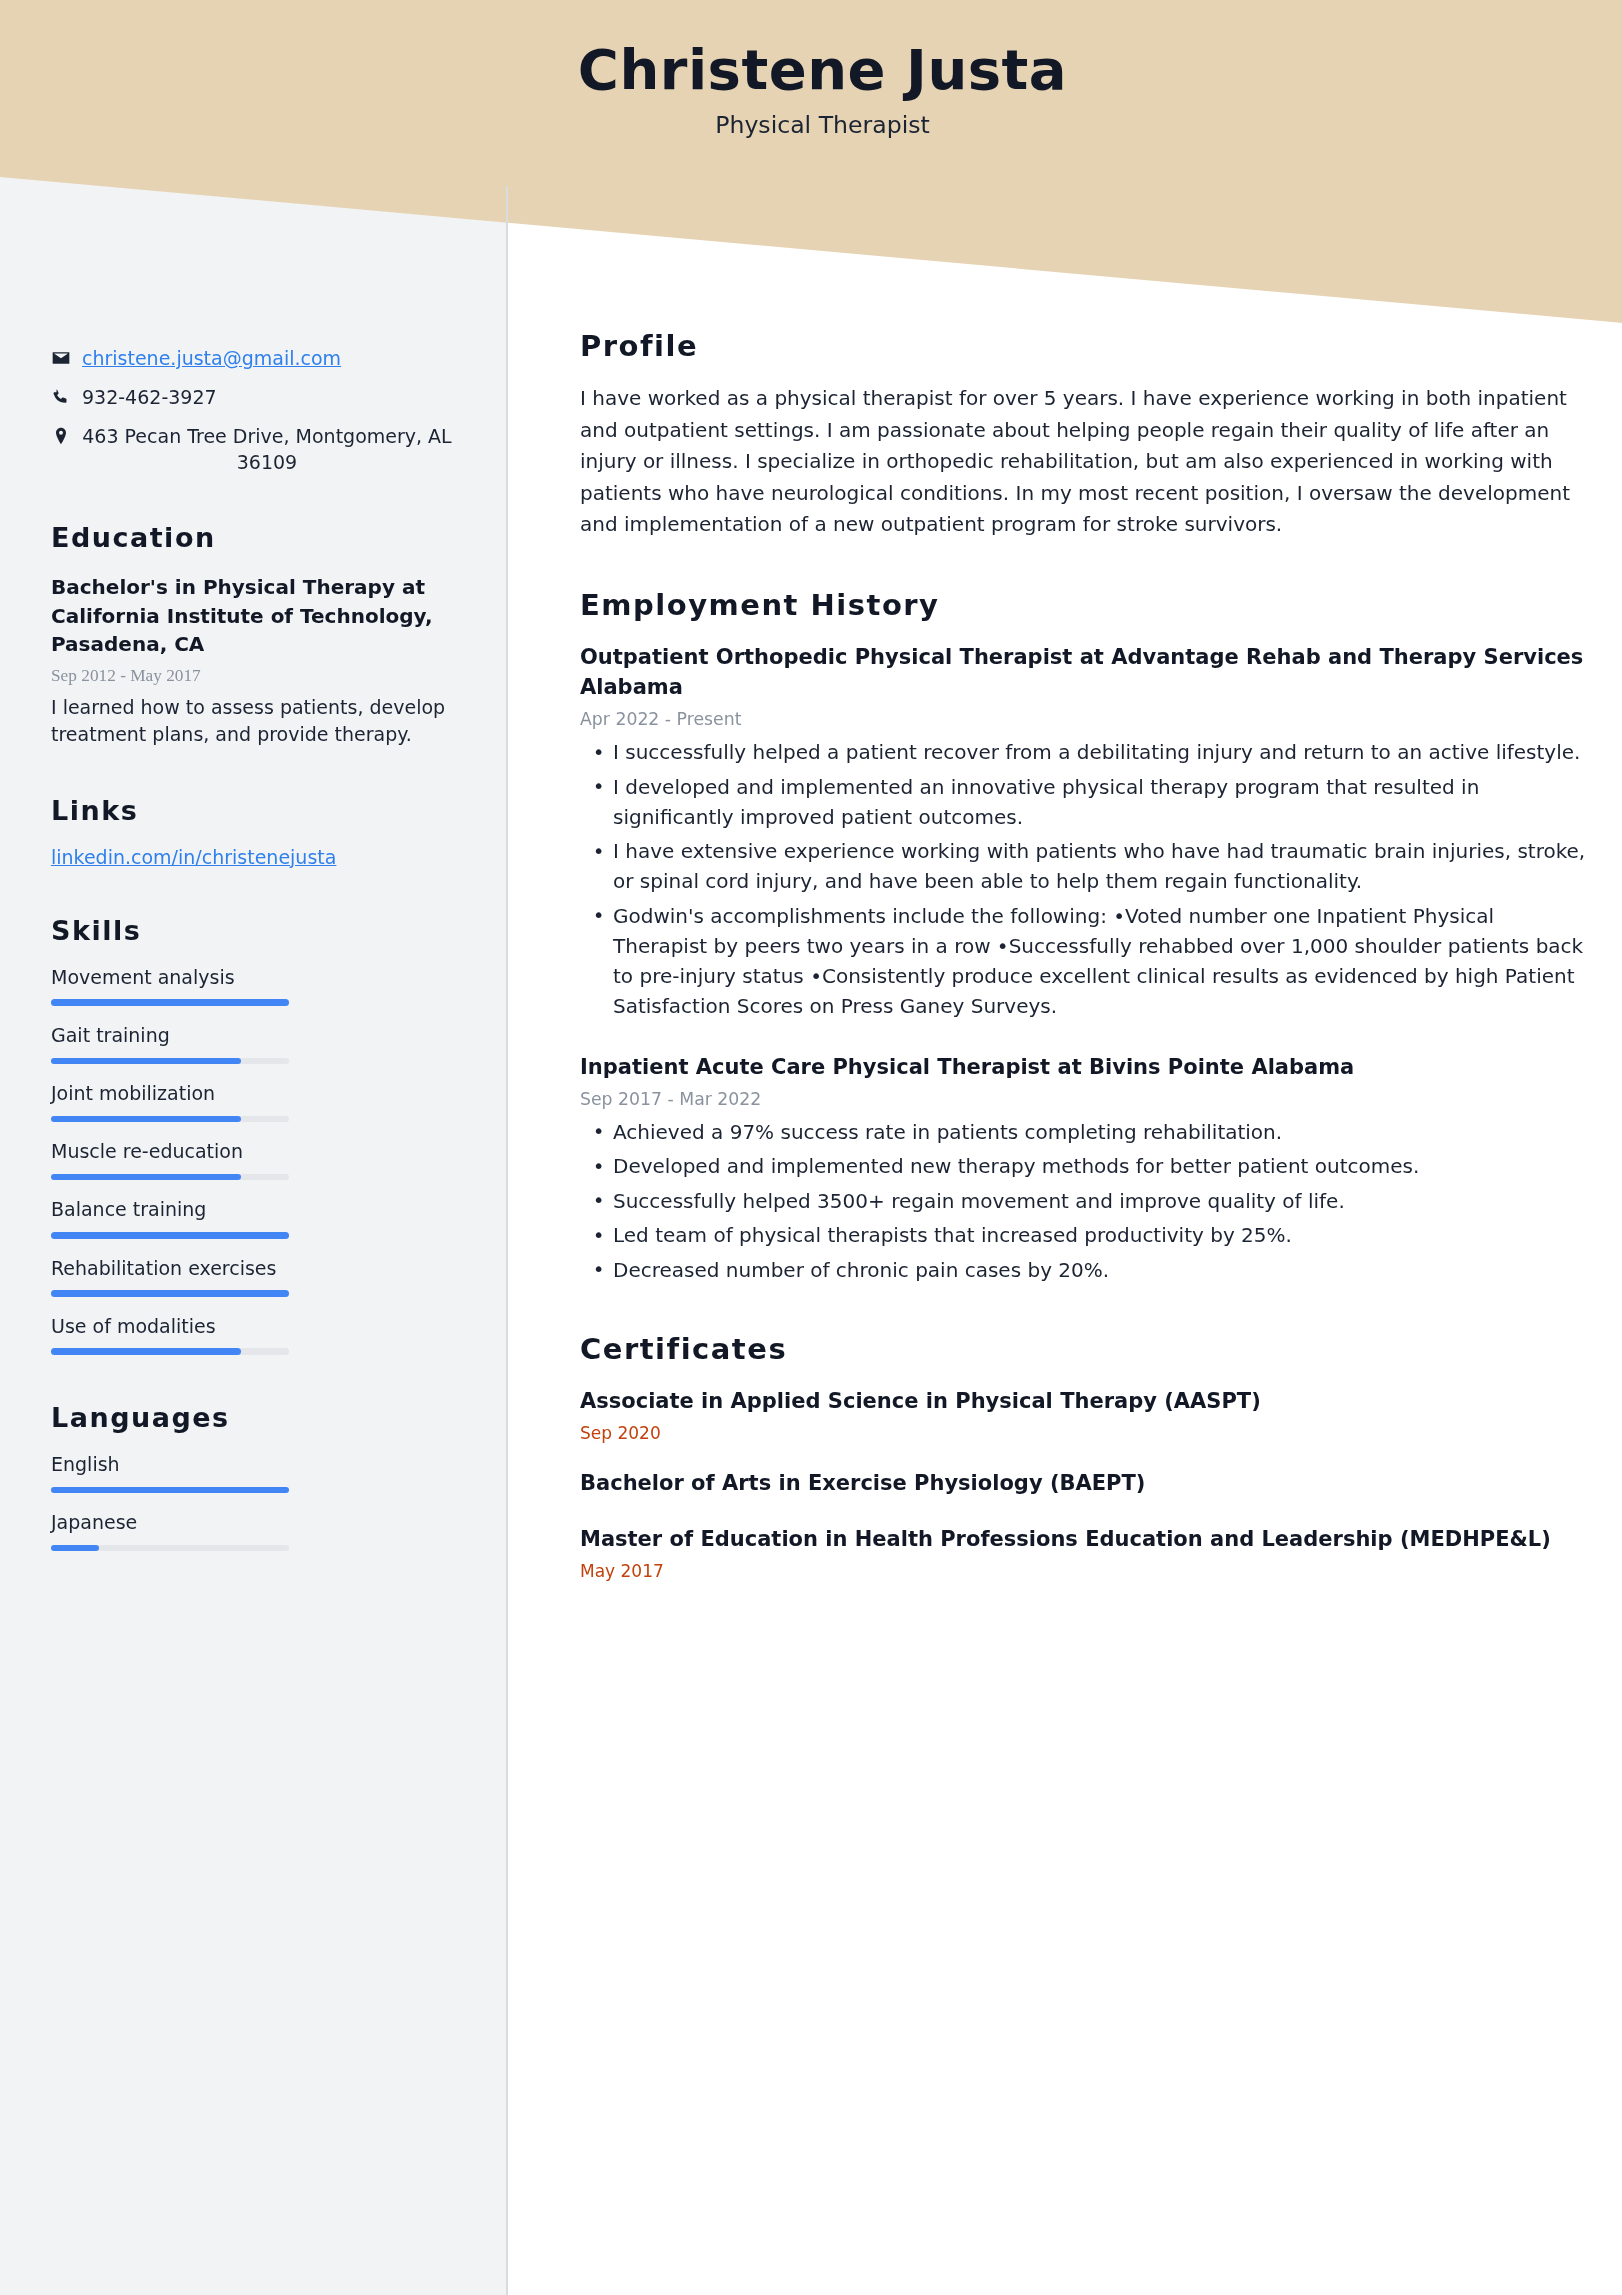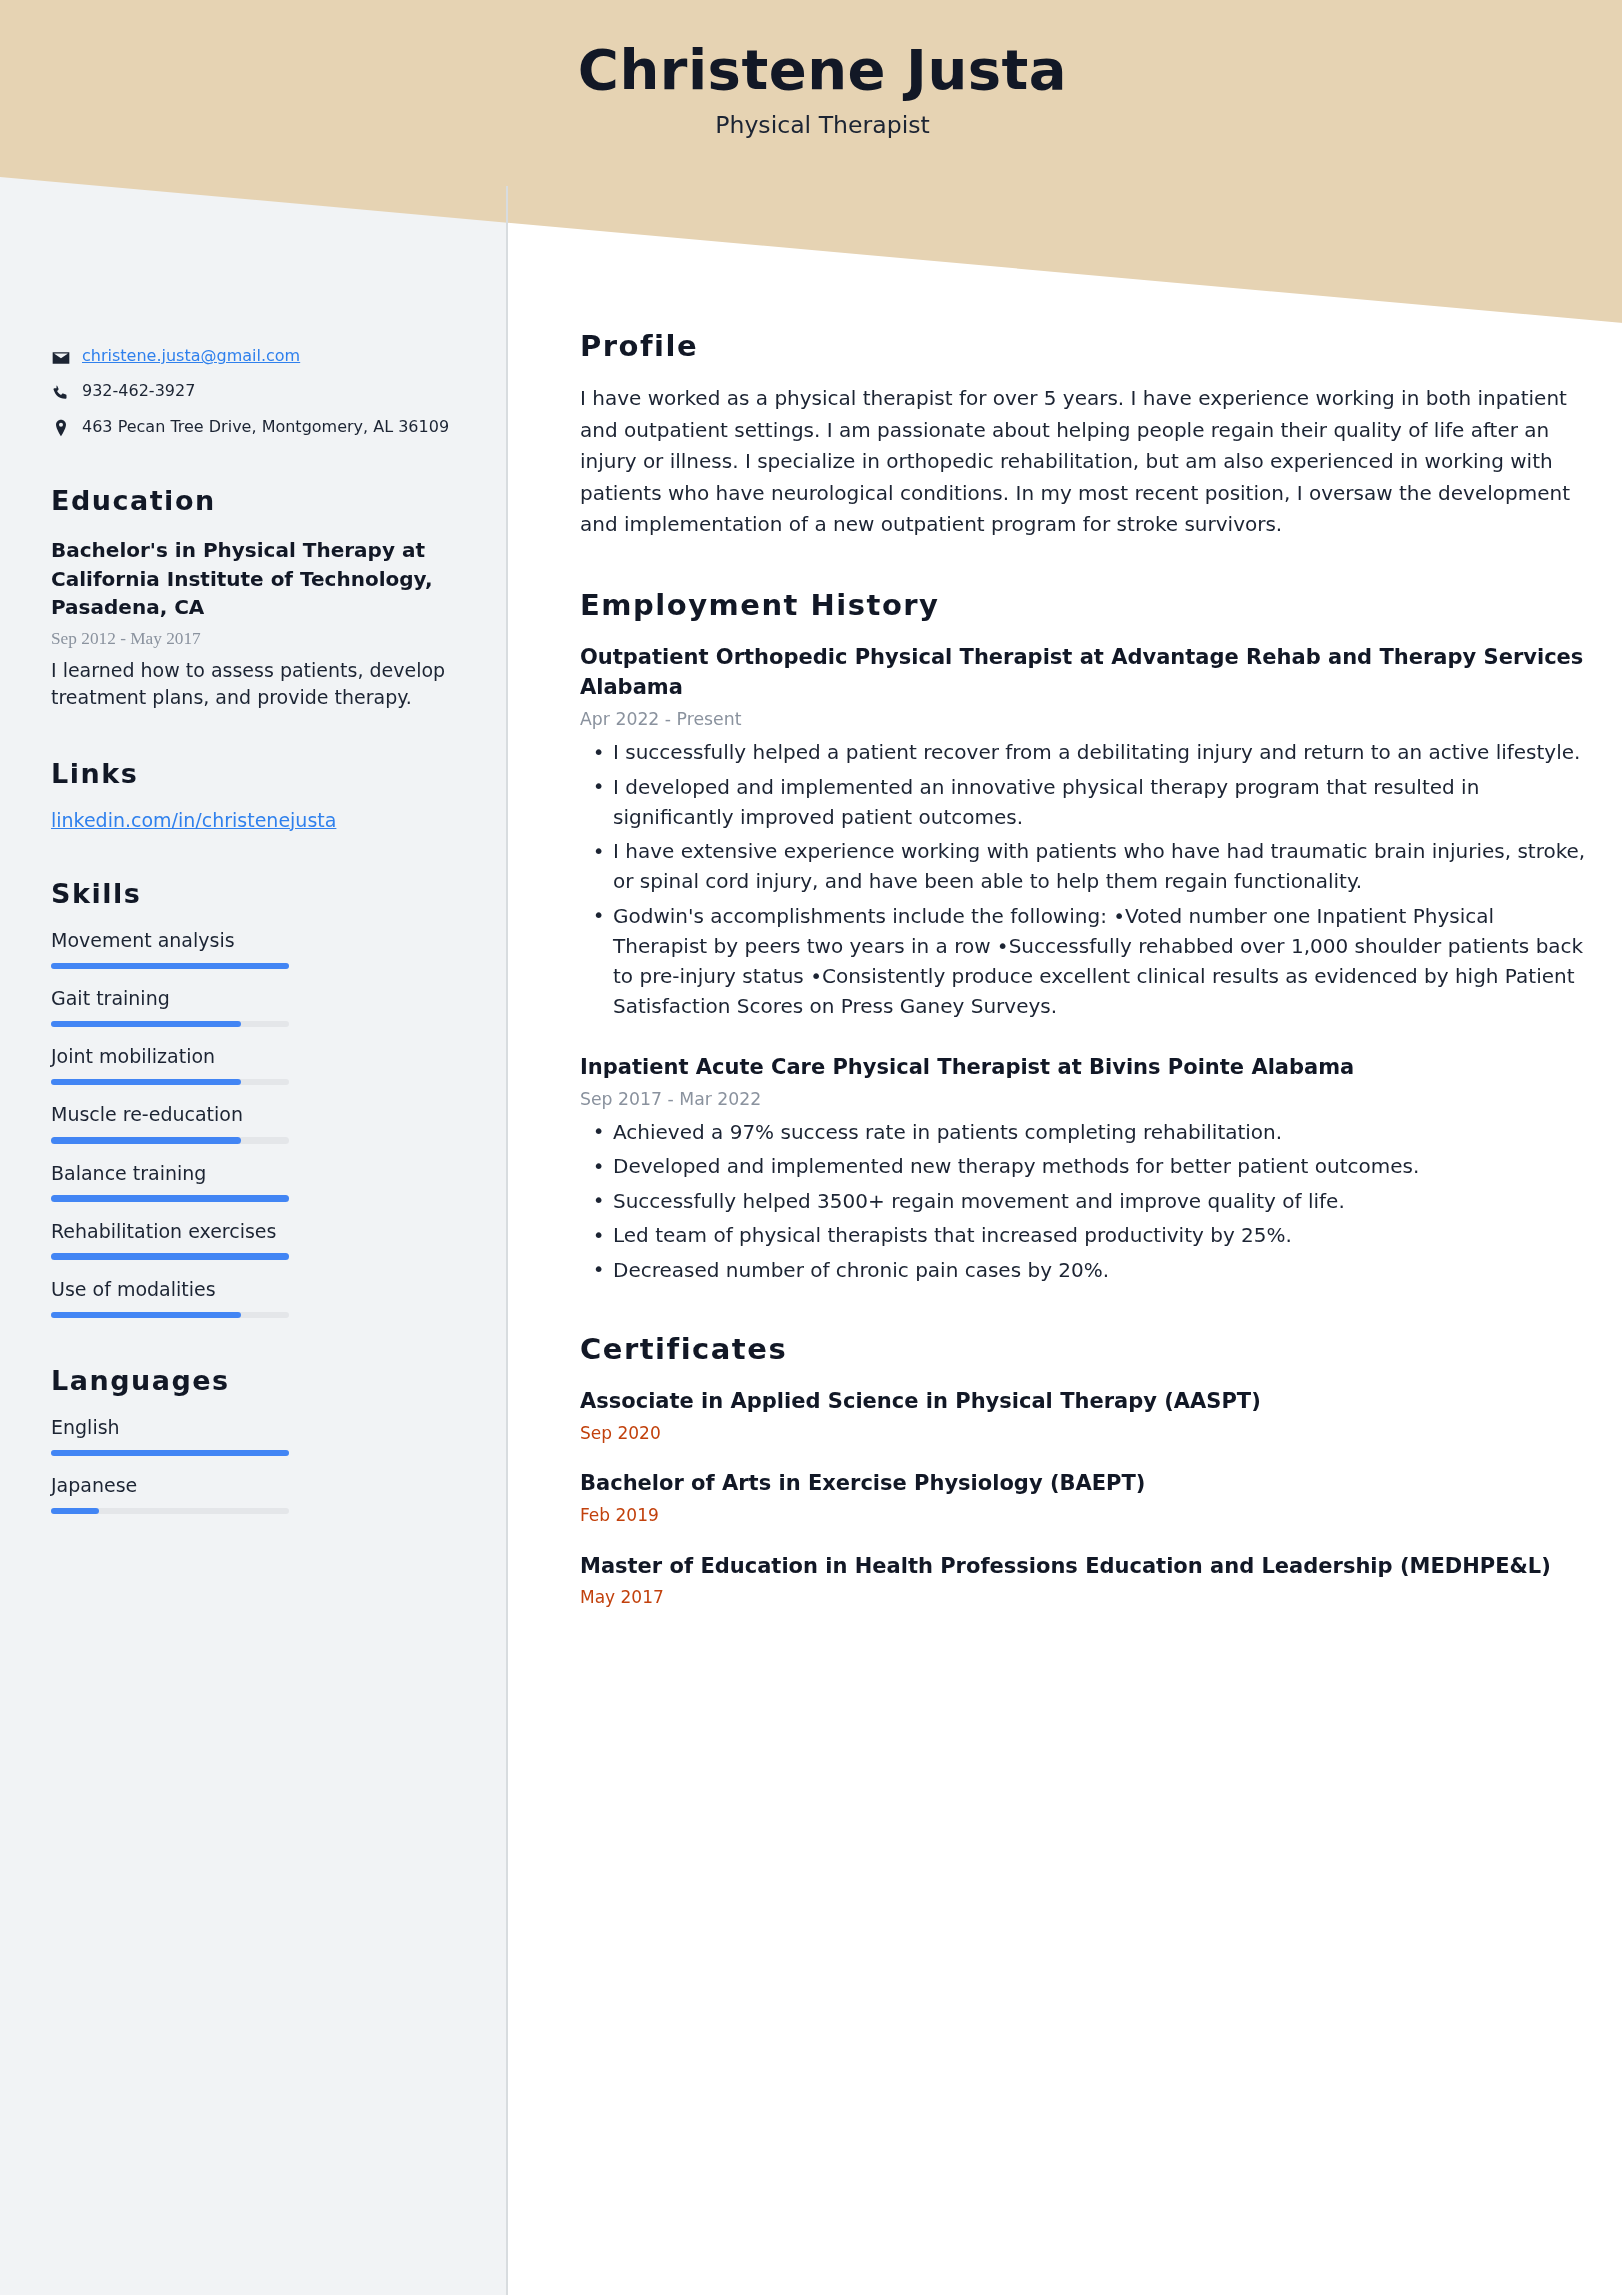--- a/index.html
+++ b/index.html
@@ -102,23 +102,24 @@
   .contact-icon {
     width: 31px;
     min-width: 31px;
     padding-top: 2.7px;
     display: flex;
     justify-content: flex-start;
     color: #1c2433;
   }
   .contact-icon svg { display: block; }
   .contact-text {
-    font-size: 16px;
+    font-size: 19px;
     color: #1c2433;
     line-height: 1.38;
+    text-align: center;
   }
   .contact-text.link {
     color: #2f80ed;
     text-decoration: underline;
   }
 
   .side-heading {
     font-size: 27px;
     font-weight: 700;
     color: #121826;
@@ -415,21 +416,20 @@
 
     <div class="section">
       <div class="main-heading">Certificates</div>
       <div id="certs-list">
           <div class="cert">
             <div class="cert-name">Associate in Applied Science in Physical Therapy (AASPT)</div>
             <div class="cert-date">Sep 2020</div>
           </div>
           <div class="cert">
             <div class="cert-name">Bachelor of Arts in Exercise Physiology (BAEPT)</div>
-            <div class="cert-date">Feb 2019</div>
           </div>
           <div class="cert">
             <div class="cert-name">Master of Education in Health Professions Education and Leadership (MEDHPE&amp;L)</div>
             <div class="cert-date">May 2017</div>
           </div>
         </div>
     </div>
 
   </div>
 

